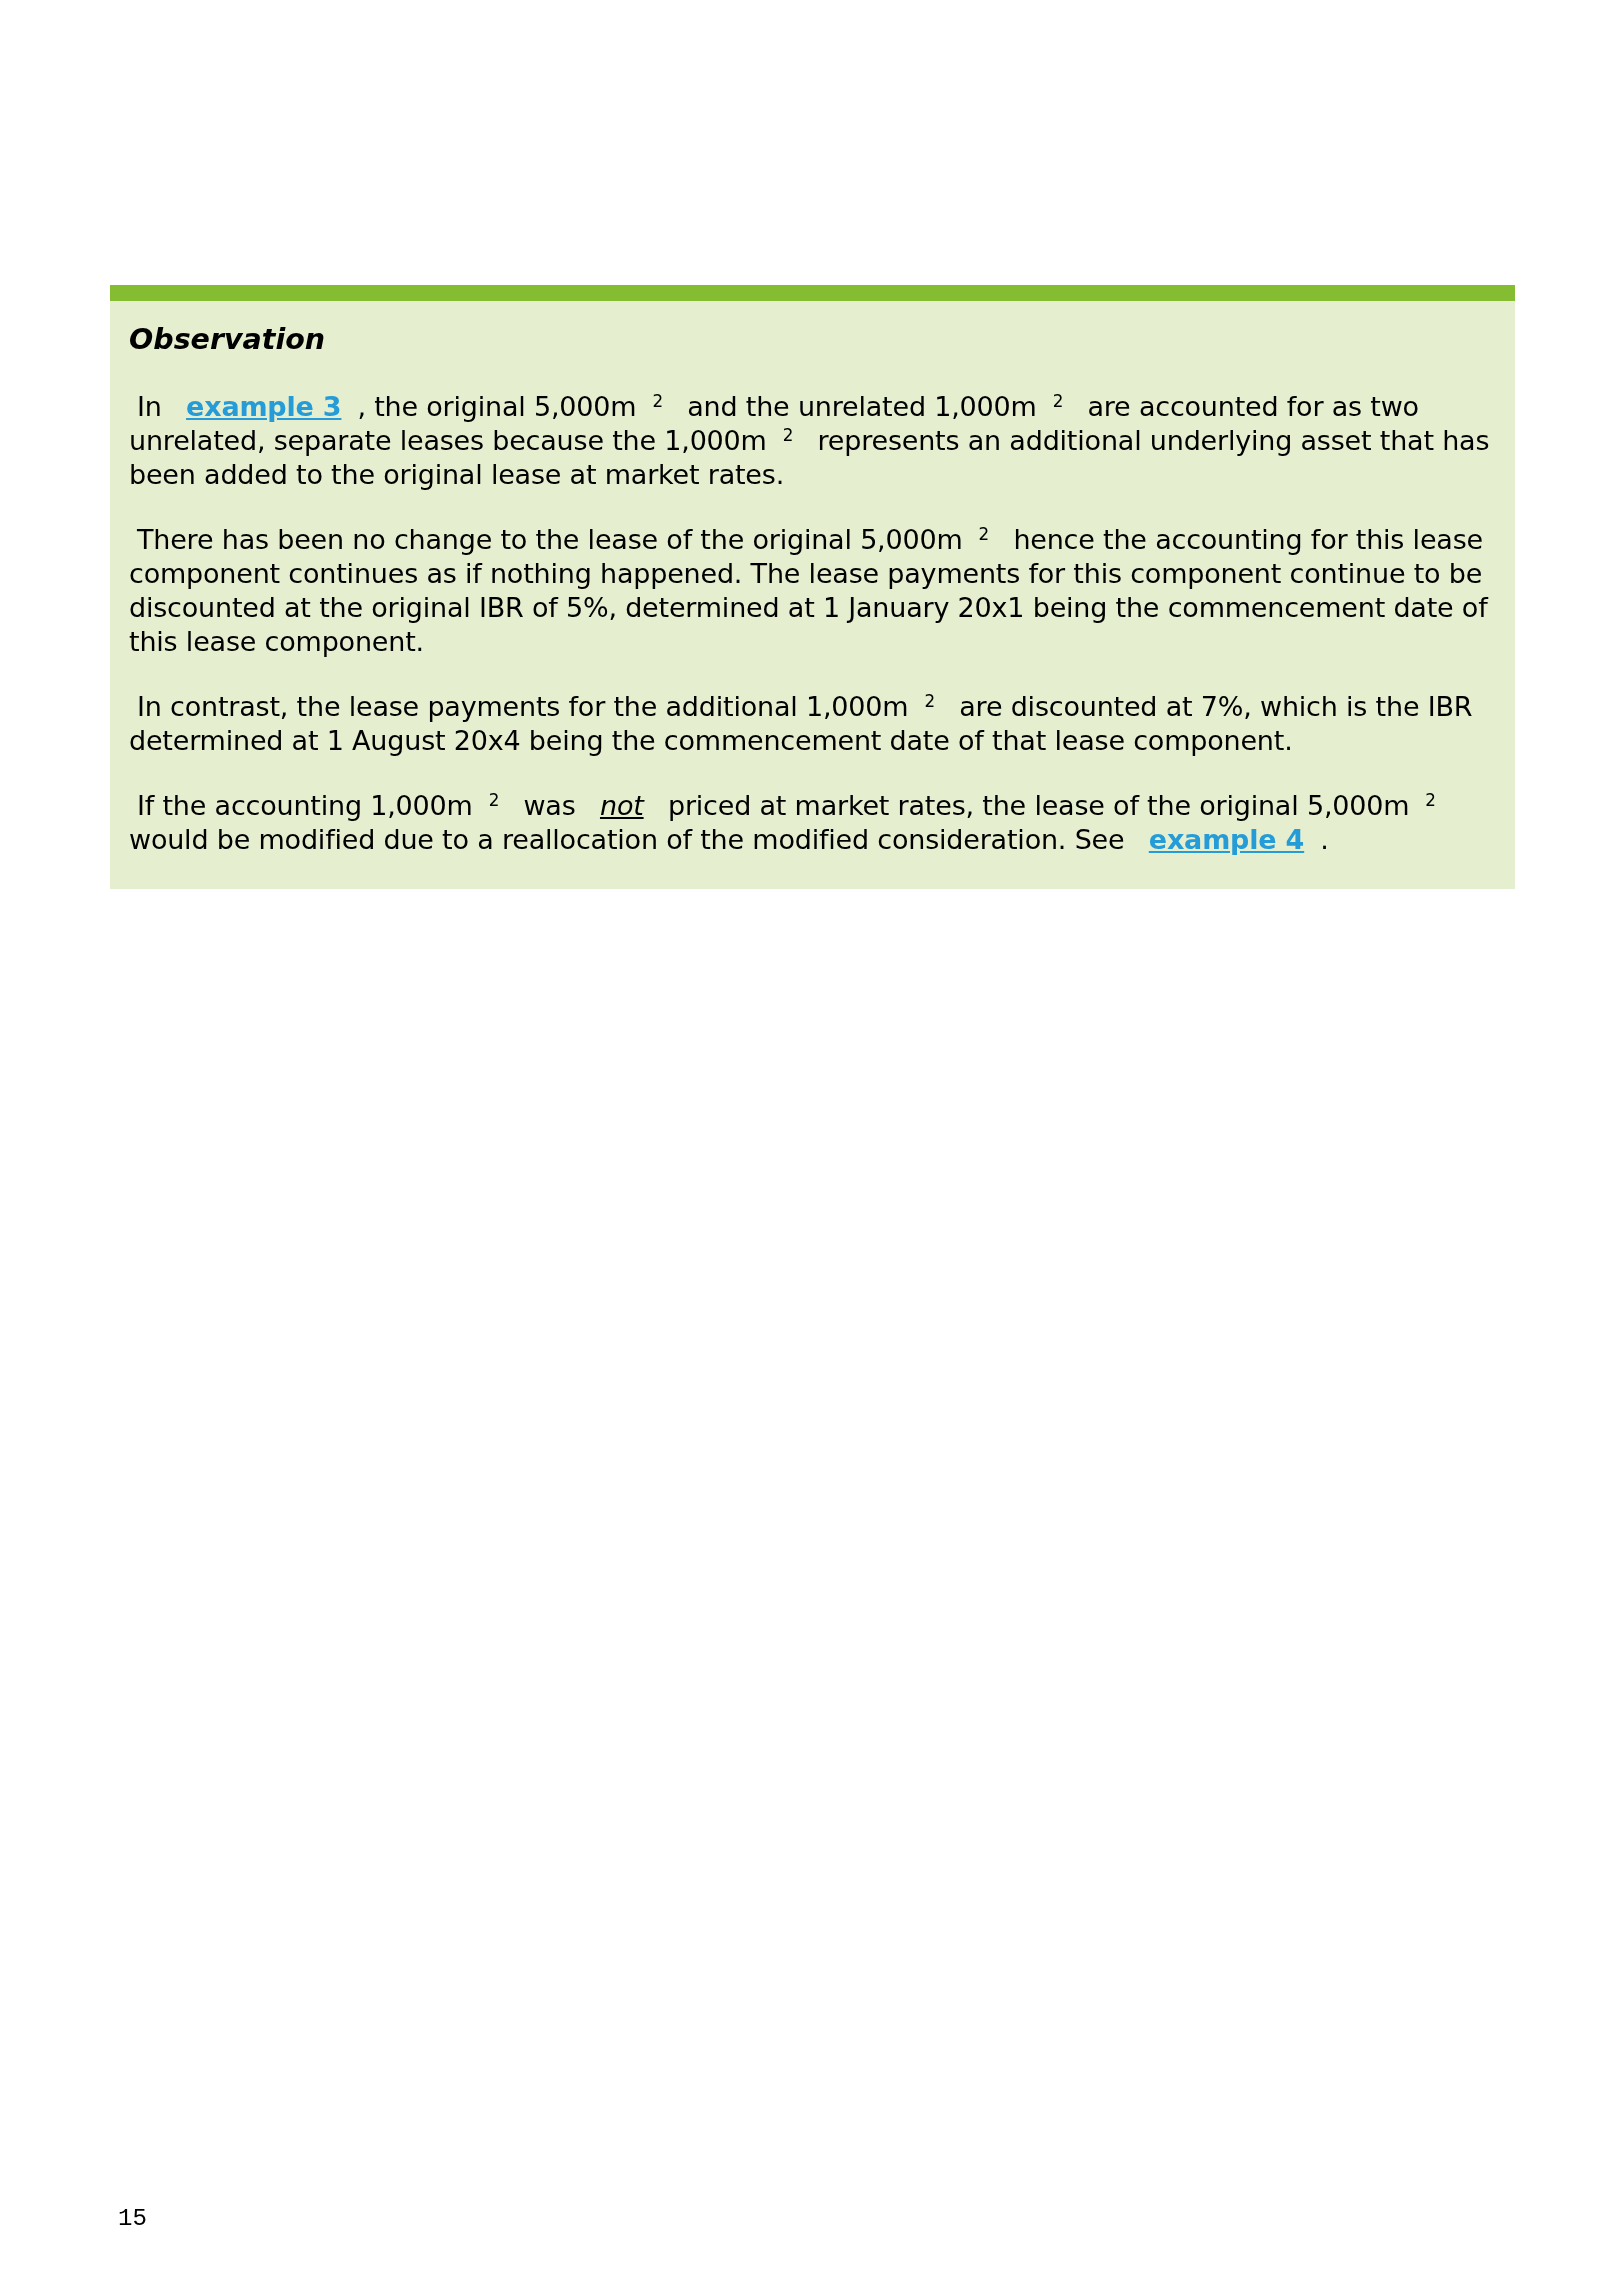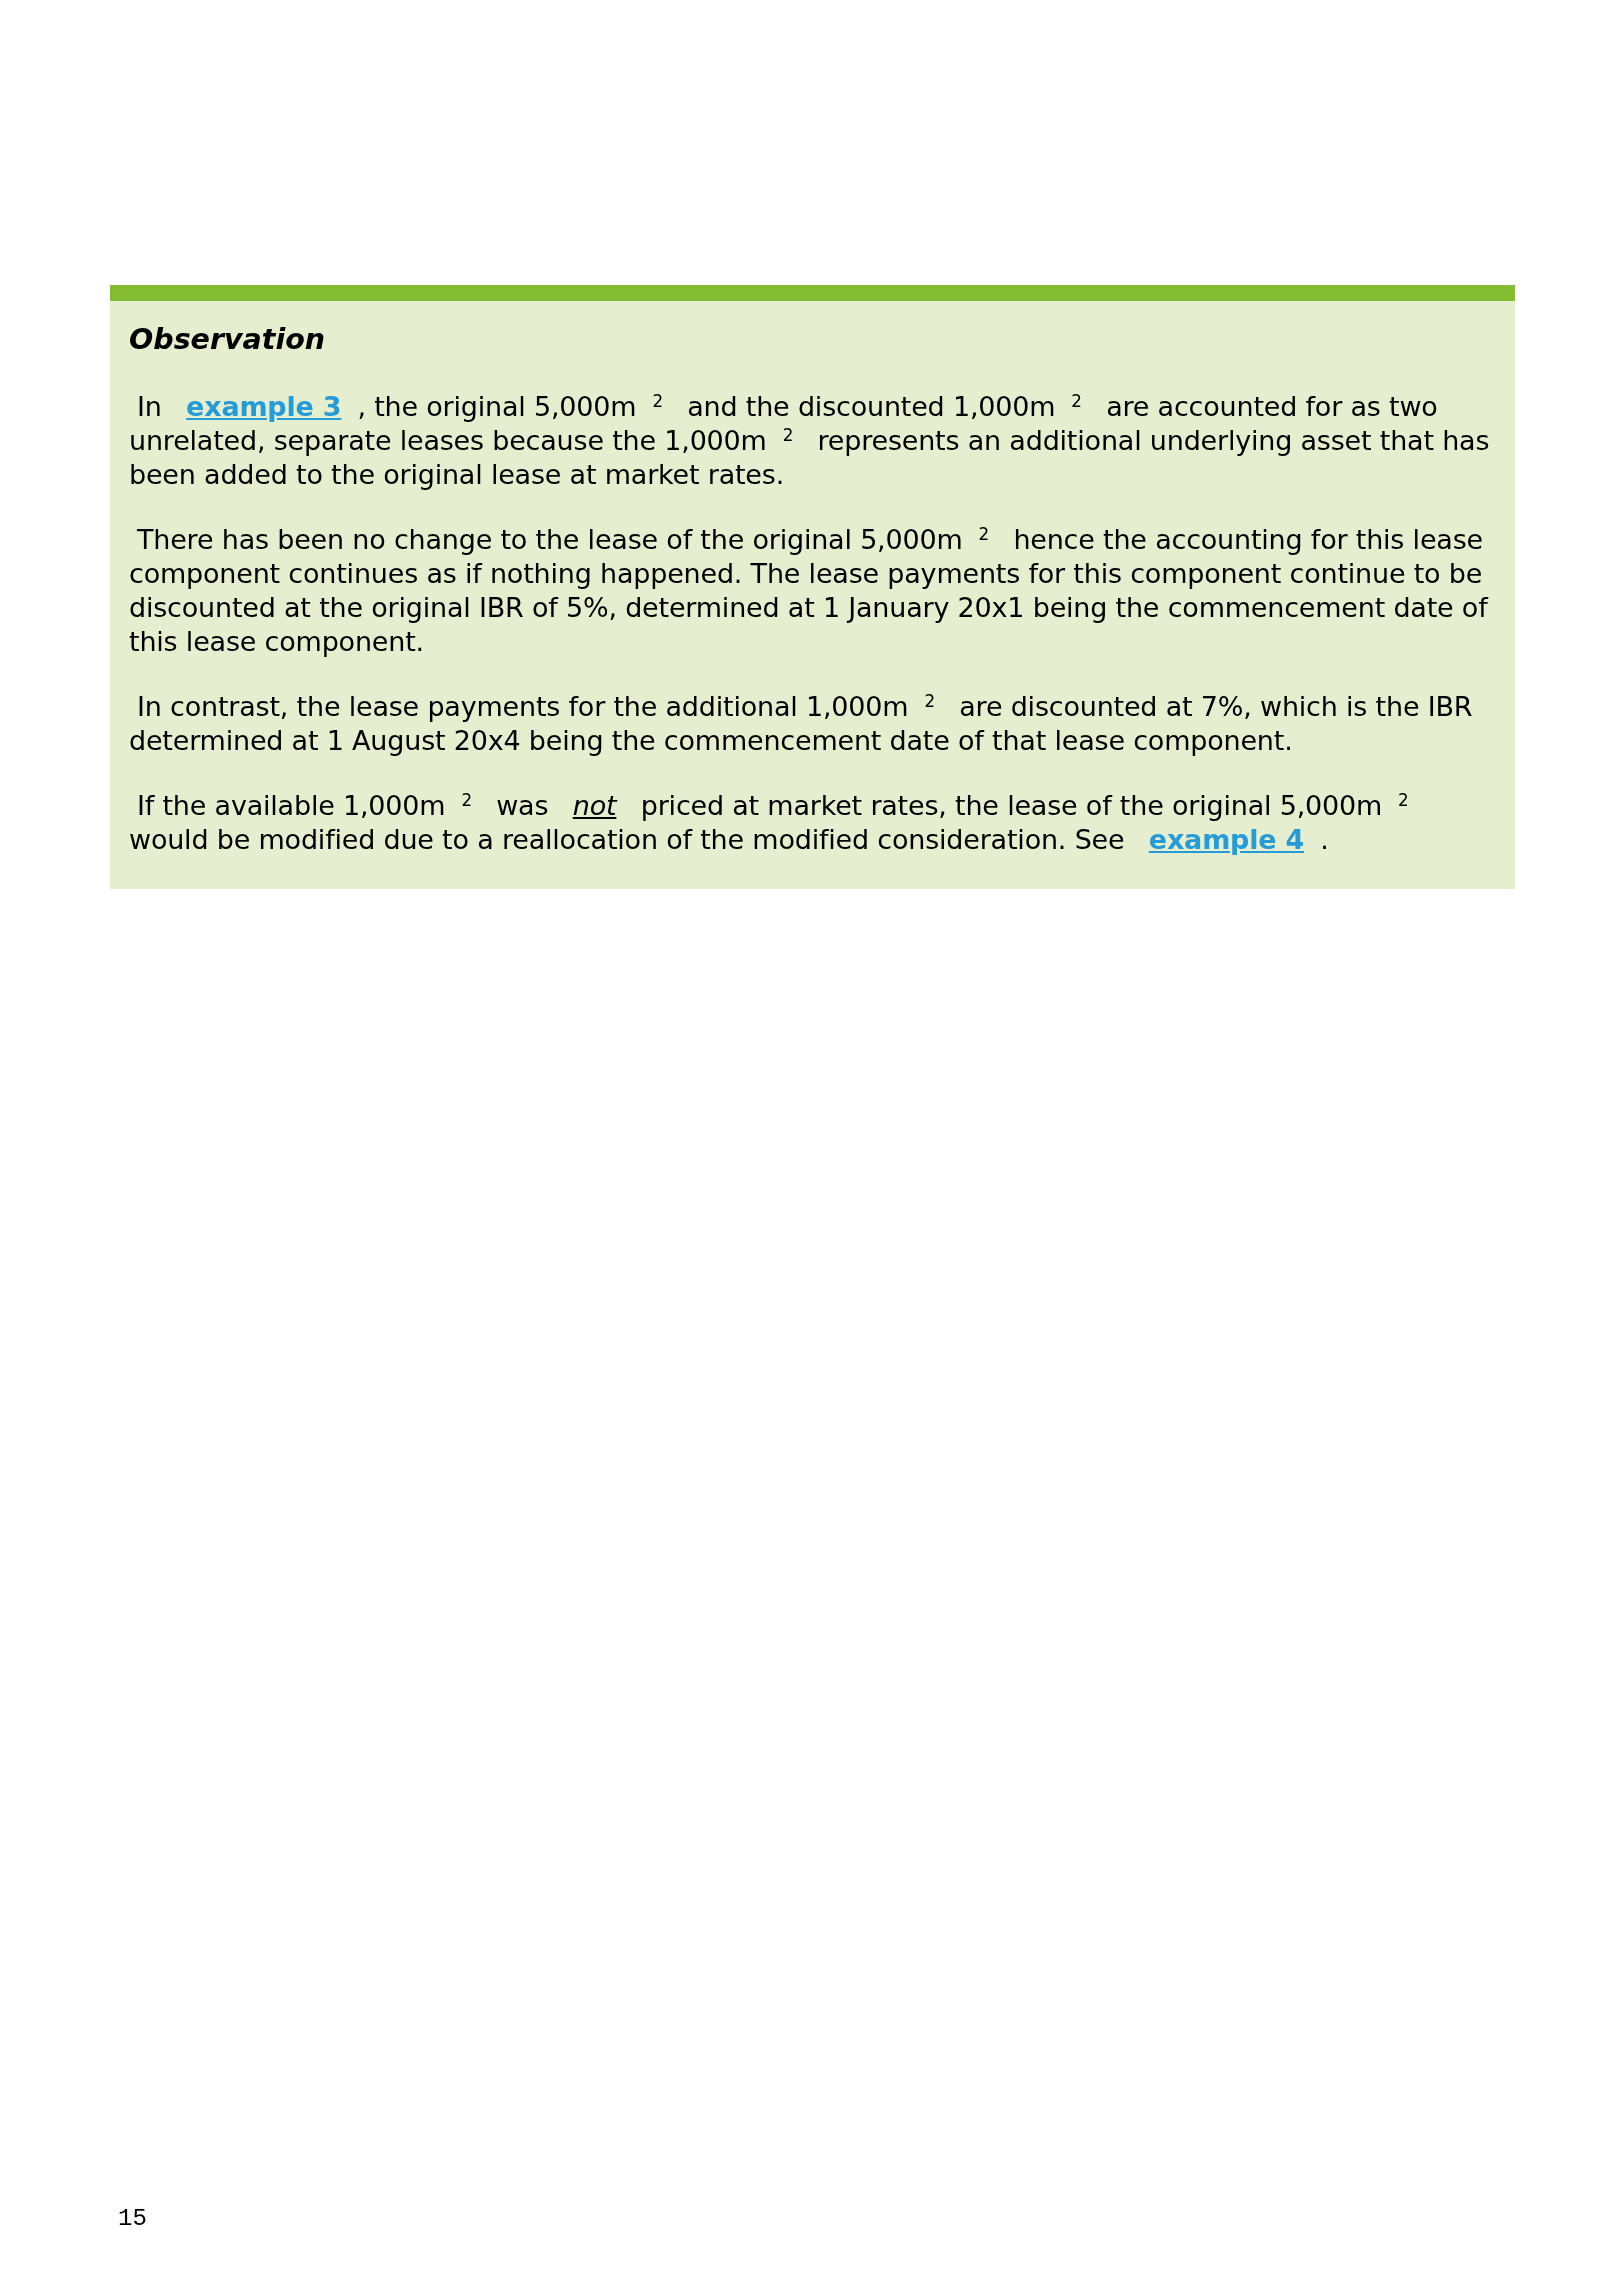--- a/index.html
+++ b/index.html
@@ -82,26 +82,26 @@
 </style>
 </head>
 <body>
 
 <div class="page">
 
   <div class="obs-box">
     <div class="accent-bar"></div>
     <div class="obs-title">Observation</div>
 
-    <p class="obs-para"><span>In </span><a class="link" href="#">example 3</a><span>, the original 5,000m</span><sup>2</sup><span> and the discounted 1,000m</span><sup>2</sup><span> are accounted for as two unrelated, separate leases because the 1,000m</span><sup>2</sup><span> represents an additional underlying asset that has been added to the original lease at market rates.</span></p>
+    <p class="obs-para"><span>In </span><a class="link" href="#">example 3</a><span>, the original 5,000m</span><sup>2</sup><span> and the unrelated 1,000m</span><sup>2</sup><span> are accounted for as two unrelated, separate leases because the 1,000m</span><sup>2</sup><span> represents an additional underlying asset that has been added to the original lease at market rates.</span></p>
 
     <p class="obs-para"><span>There has been no change to the lease of the original 5,000m</span><sup>2</sup><span> hence the accounting for this lease component continues as if nothing happened. The lease payments for this component continue to be discounted at the original IBR of 5%, determined at 1 January 20x1 being the commencement date of this lease component.</span></p>
 
     <p class="obs-para"><span>In contrast, the lease payments for the additional 1,000m</span><sup>2</sup><span> are discounted at 7%, which is the IBR determined at 1 August 20x4 being the commencement date of that lease component.</span></p>
 
 
-    <p class="obs-para"><span>If the available 1,000m</span><sup>2</sup><span> was </span><span class="emph">not</span><span> priced at market rates, the lease of the original 5,000m</span><sup>2</sup><span> would be modified due to a reallocation of the modified consideration. See </span><a class="link" href="#">example 4</a><span>.</span></p>
+    <p class="obs-para"><span>If the accounting 1,000m</span><sup>2</sup><span> was </span><span class="emph">not</span><span> priced at market rates, the lease of the original 5,000m</span><sup>2</sup><span> would be modified due to a reallocation of the modified consideration. See </span><a class="link" href="#">example 4</a><span>.</span></p>
   </div>
 
   <div class="page-number">15</div>
 
 </div>
 
 
 </body></html>

